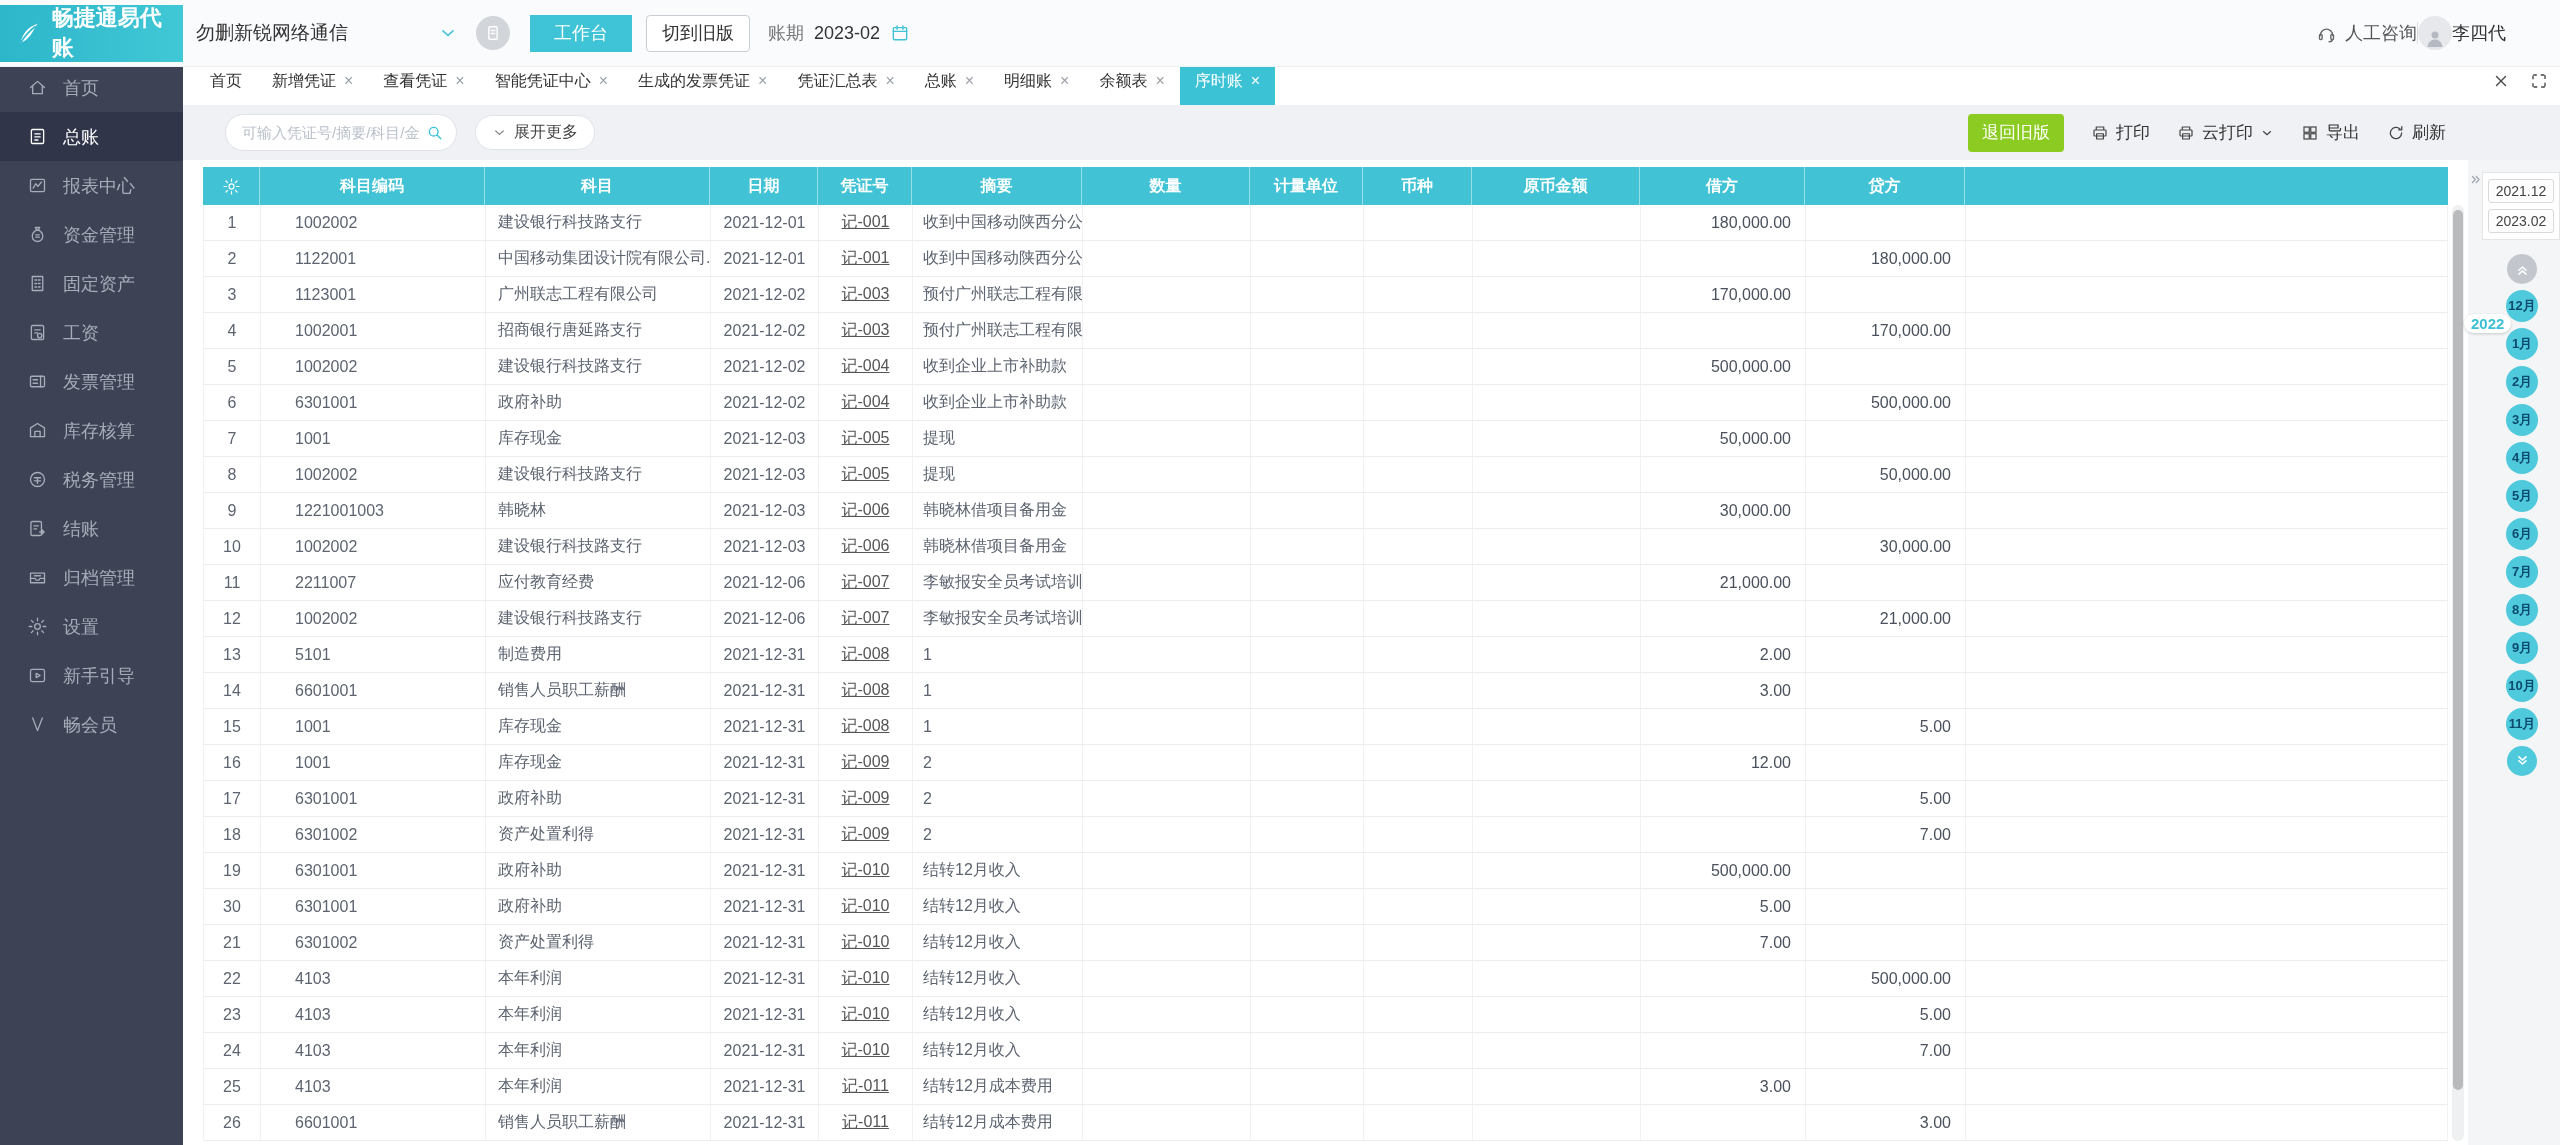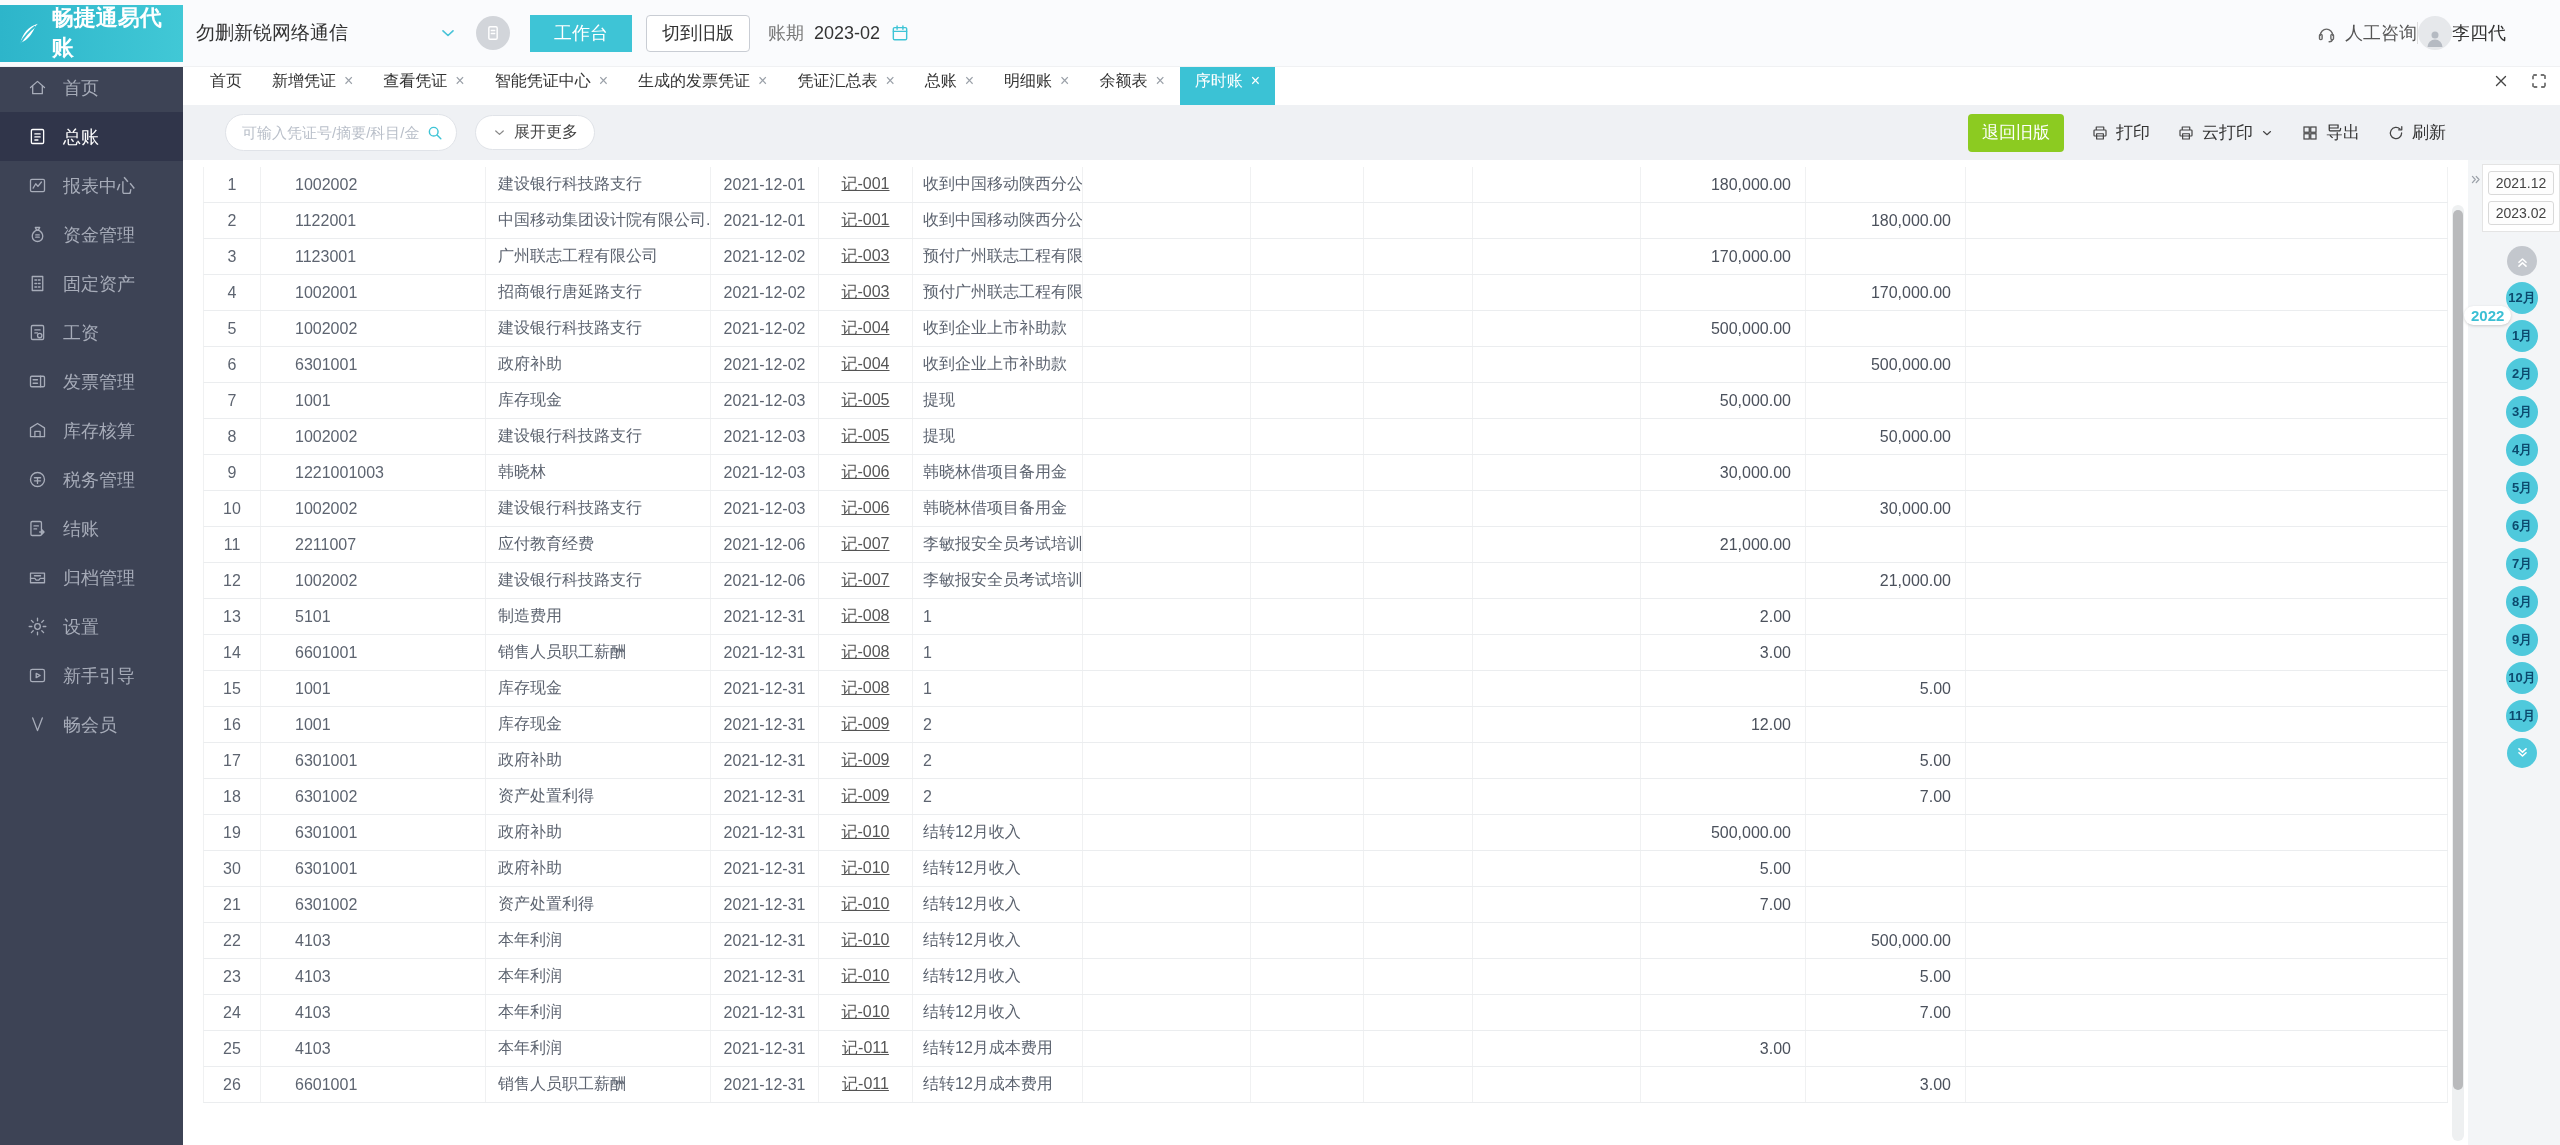--- a/index.html
+++ b/index.html
@@ -93,21 +93,21 @@
   .voucher-link { text-decoration:underline; cursor:pointer; color:#555; }
 
   
   .vscroll { position:absolute; right:96px; top:45px; bottom:4px; width:12px; background:#eef0f1; border-radius:6px; }
   .vthumb { position:absolute; left:1px; right:1px; top:5px; height:94%; background:#b9babc; border-radius:5px; cursor:pointer; }
 
   
   .rail { position:absolute; right:0; top:0; width:92px; bottom:0; background:#f3f5f7; }
   .rail-collapse { position:absolute; left:1px; top:12px; color:#9aa0a8; cursor:pointer; }
   .rail-collapse svg { width:15px; height:15px; }
-  .date-panel { margin:4px 0 0 14px; width:78px; background:#fff; border:1px solid #e4e4e4;
+  .date-panel { margin:12px 0 0 14px; width:78px; background:#fff; border:1px solid #e4e4e4;
     padding:6px 5px; display:flex; flex-direction:column; gap:6px; }
   .date-box { border:1px solid #d9d9d9; border-radius:3px; font-size:14px; color:#444;
     text-align:center; padding:3px 0; background:#fdfdfd; cursor:pointer; }
   .rail-scroll { display:flex; flex-direction:column; align-items:center; margin:14px 0 0 10px; gap:6px; position:relative; width:60px; }
   .circle { border-radius:50%; display:flex; align-items:center; justify-content:center;
     color:#0c4a6e; font-weight:bold; cursor:pointer;margin-left:28px; }
   .circle svg { width:17px; height:17px; }
   .month-circle { width:32px; height:32px; background:#4fc9dc; font-size:13px; }
   .scroll-up { width:30px; height:30px; background:#c3c7cd; }
   .scroll-down { width:30px; height:30px; background:#4fc9dc; }
@@ -405,20 +405,40 @@
               <path d="M19.5 12a7.5 7.5 0 1 1-2.2-5.3"></path>
               <path d="M19.7 3.6v4.2h-4.2"></path>
             </svg>
           <span>刷新</span>
         </div>
       </div>
     </div>
 
     <div class="content">
       <div class="table" id="journal-table">
+          <div class="thead">
+            <div class="th w0">
+              <svg viewBox="0 0 24 24" fill="none" stroke="currentColor" stroke-width="1.5" stroke-linecap="round" stroke-linejoin="round">
+                <circle cx="12" cy="12" r="3.2"></circle>
+                <path d="M12 2.5v3M12 18.5v3M2.5 12h3M18.5 12h3M5 5l2.1 2.1M16.9 16.9 19 19M19 5l-2.1 2.1M7.1 16.9 5 19"></path>
+              </svg>
+            </div>
+            <div class="th w1">科目编码</div>
+            <div class="th w2">科目</div>
+            <div class="th w3">日期</div>
+            <div class="th w4">凭证号</div>
+            <div class="th w5">摘要</div>
+            <div class="th w6">数量</div>
+            <div class="th w7">计量单位</div>
+            <div class="th w8">币种</div>
+            <div class="th w9">原币金额</div>
+            <div class="th w10">借方</div>
+            <div class="th w11">贷方</div>
+            <div class="th wf"></div>
+          </div>
           <div class="trow">
             <div class="c w0">1</div>
             <div class="c w1">1002002</div>
             <div class="c w2">建设银行科技路支行</div>
             <div class="c w3">2021-12-01</div>
             <div class="c w4">
               <span class="voucher-link">记-001</span>
             </div>
             <div class="c w5">收到中国移动陕西分公司项</div>
             <div class="c w6"></div>

